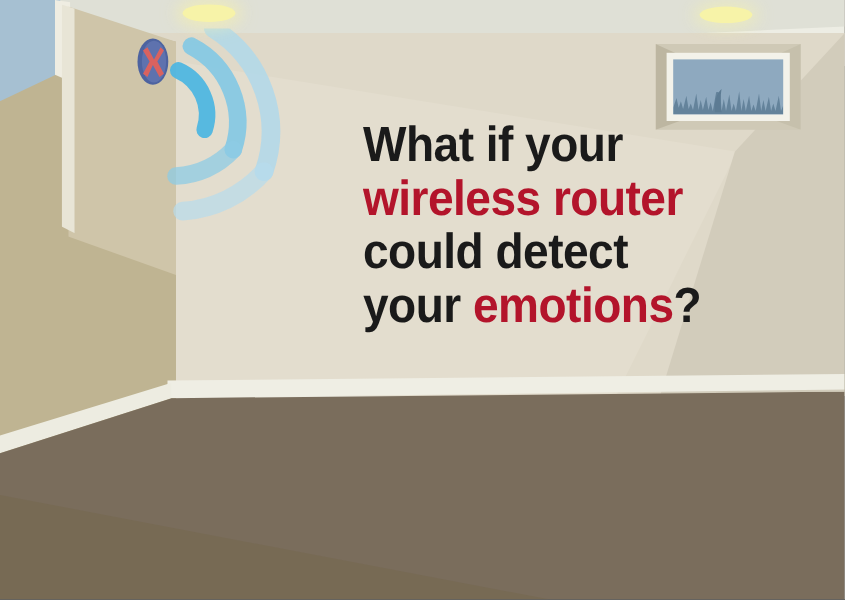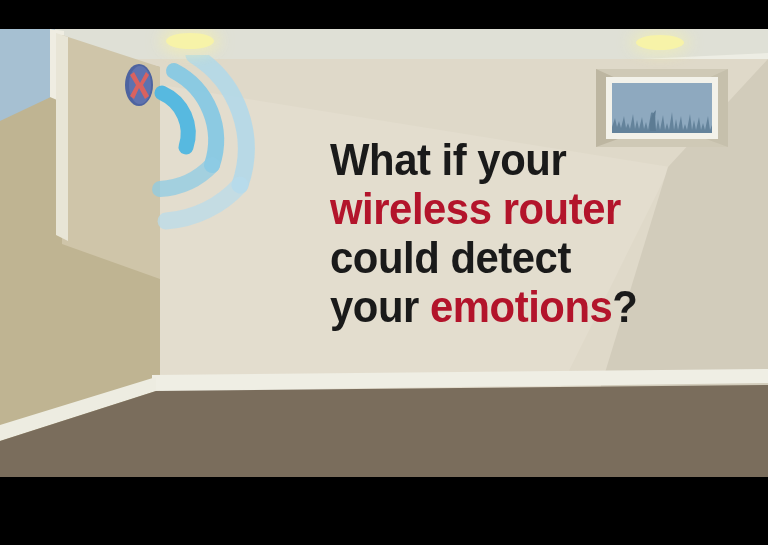--- a/index.html
+++ b/index.html
@@ -1,22 +1,21 @@
 <!DOCTYPE html>
 <html><head>
 <meta charset="utf-8">
 <style>
   html,body{margin:0;padding:0;background:#000;}
   #scene{
     position:relative;
-    width:768px;height:448px;
+    width:768px;height:545px;
     overflow:hidden;
     font-family:"Liberation Sans", sans-serif;
     background:#ECEBE1;
-    margin-top:29px;
   }
   .layer{position:absolute;}
 
   
   #ceiling{
     left:0;top:0;width:768px;height:60px;
     background:#EDEDE4;
   }
   #ceiling-shade{
     left:0;top:0;width:768px;height:46px;

